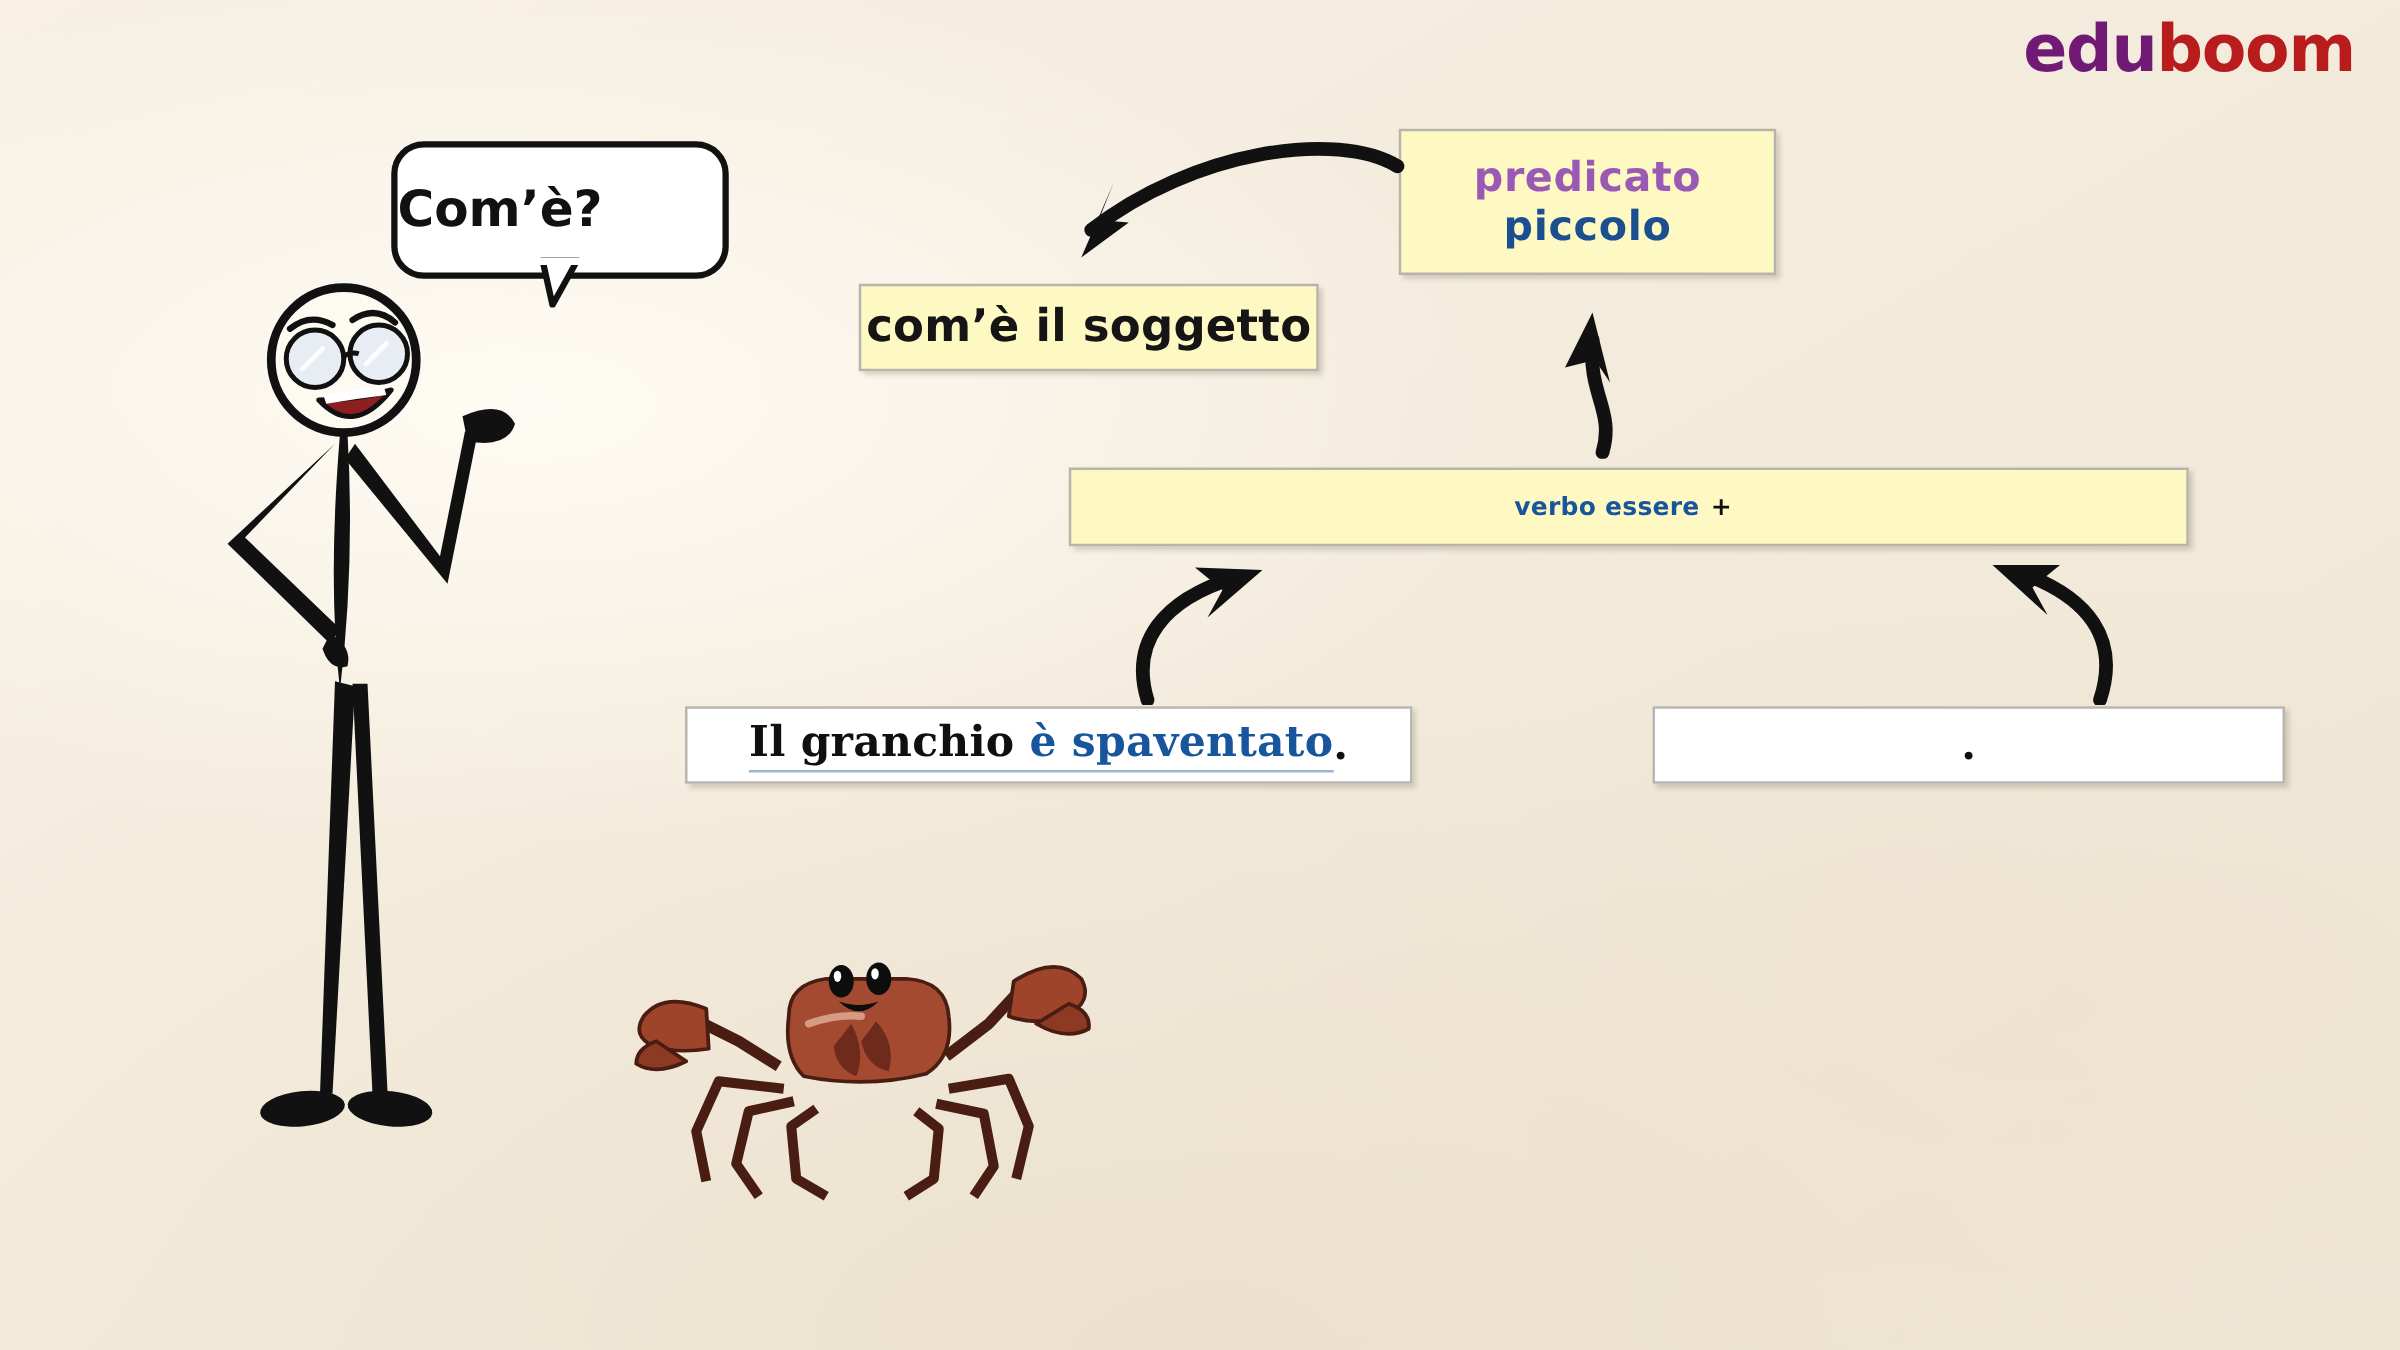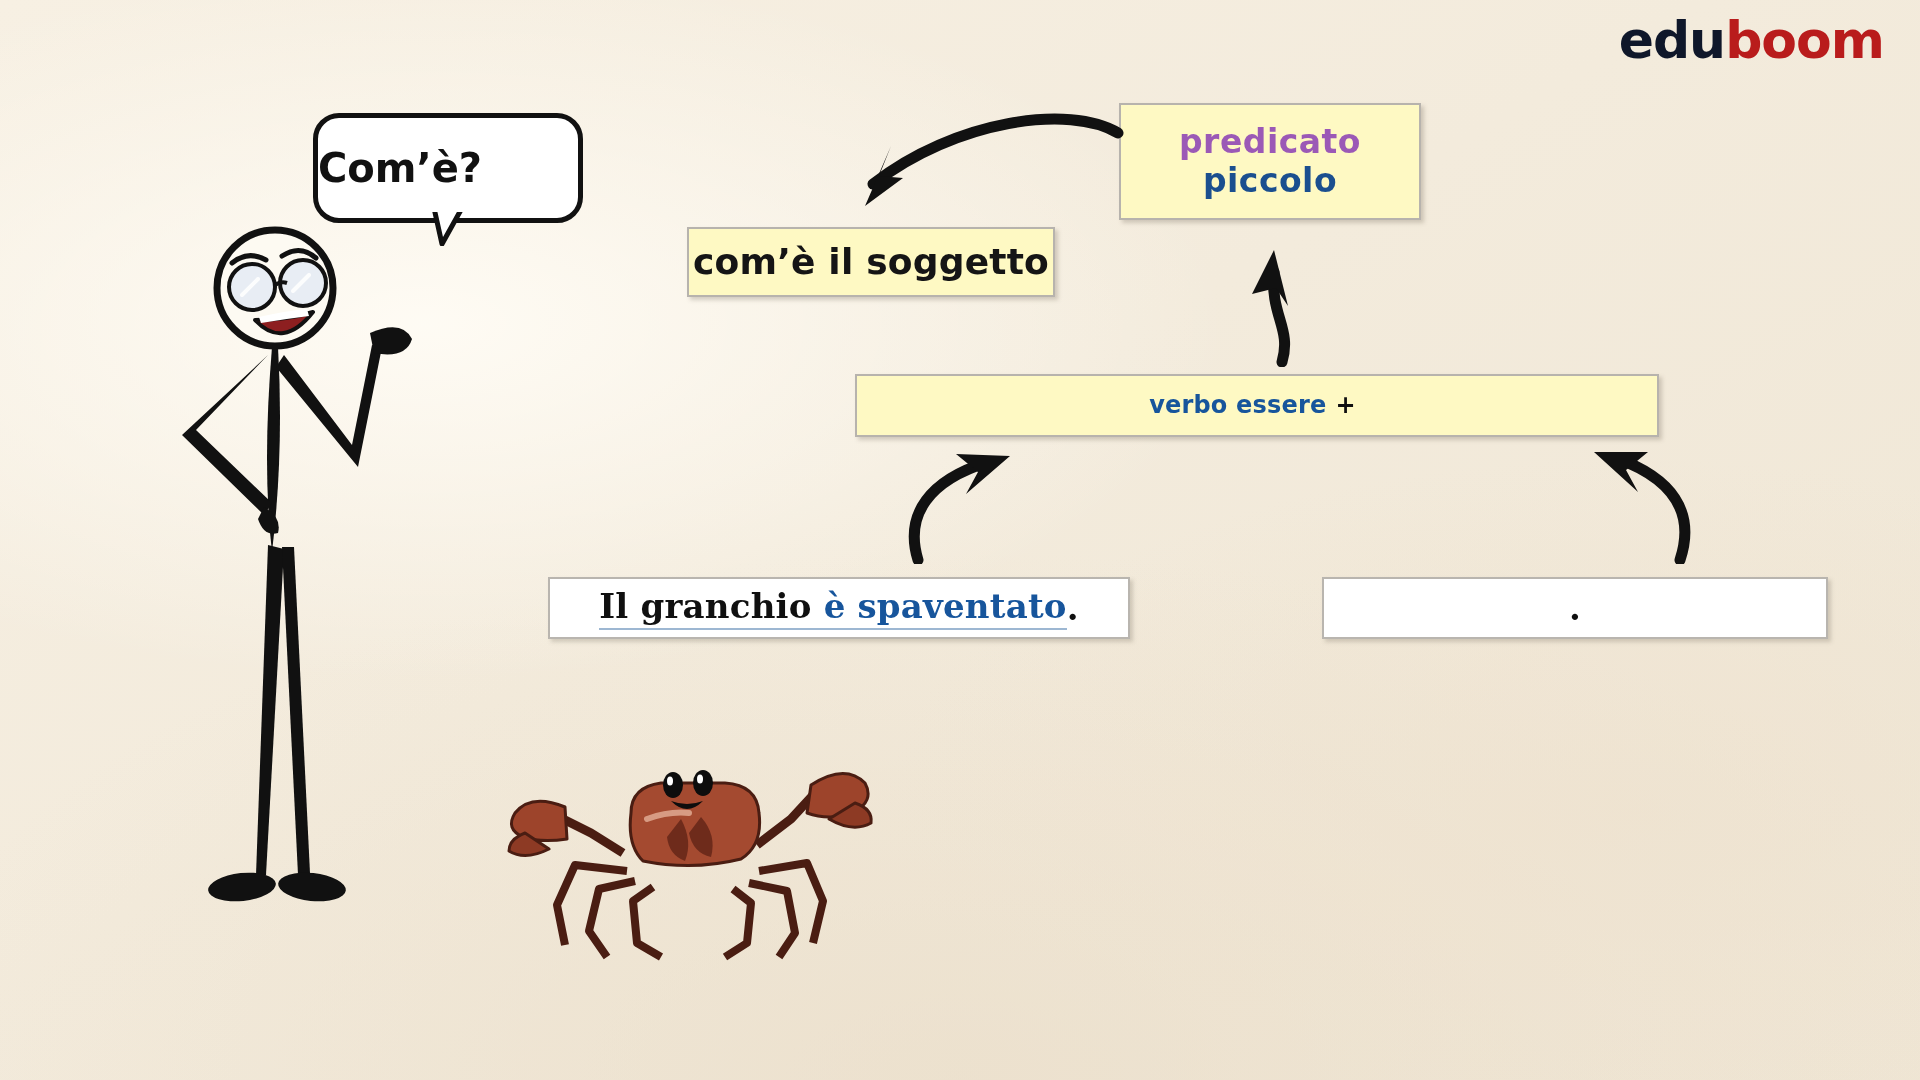--- a/index.html
+++ b/index.html
@@ -26,21 +26,21 @@
   }
   #logo {
     position: absolute;
     right: 36px;
     top: 10px;
     font-size: 52px;
     font-weight: 700;
     letter-spacing: -1px;
     font-family: "DejaVu Sans", sans-serif;
   }
-  #logo .edu { color: #0f172a; margin-left: 19px; }
+  #logo .edu { color: #701a75; margin-left: 19px; }
   #logo .boom { color: #b91c1c; }
 
   
   .box {
     position: absolute;
     background: #fef9c3;
     border: 2px solid #b7b3ad;
     box-shadow: 3px 3px 4px rgba(110,100,85,0.28);
     box-sizing: border-box;
     display: flex;
@@ -69,43 +69,42 @@
     width: 368px;
     height: 70px;
     font-size: 36px;
     color: #151515;
     letter-spacing: 0.2px;
   }
 
   #box-formula {
     left: 855px;
     top: 374px;
-    width: 804px;
+    width: 896px;
     height: 63px;
-    font-size: 24px;
+    font-size: 20px;
     letter-spacing: 0.2px;
     flex-direction: row;
   }
   #box-formula .blue { color: #17559c; }
   #box-formula .plus { color: #101010; margin: 0 9px; }
 
   .sentence-box {
     position: absolute;
     background: #ffffff;
     border: 2px solid #b9b5af;
     box-shadow: 3px 3px 4px rgba(110,100,85,0.26);
     box-sizing: border-box;
     display: flex;
     align-items: center;
     justify-content: center;
     font-family: "DejaVu Serif", serif;
     font-weight: 700;
     font-size: 34px;
     letter-spacing: 0.2px;
-    margin-top: 12px;
   }
   .sentence-box .subject { color: #101010; }
   .sentence-box .pred    { color: #17559c; }
   .sentence-box .dot     { color: #101010; }
   .sentence-box .underline-wrap {
     border-bottom: 2px solid #9db7d2;
     padding-bottom: 2px;
   }
   #box-sentence-left  { left: 548px;  top: 565px; width: 582px; height: 62px; }
   #box-sentence-right { left: 1322px; top: 565px; width: 506px; height: 62px; }

